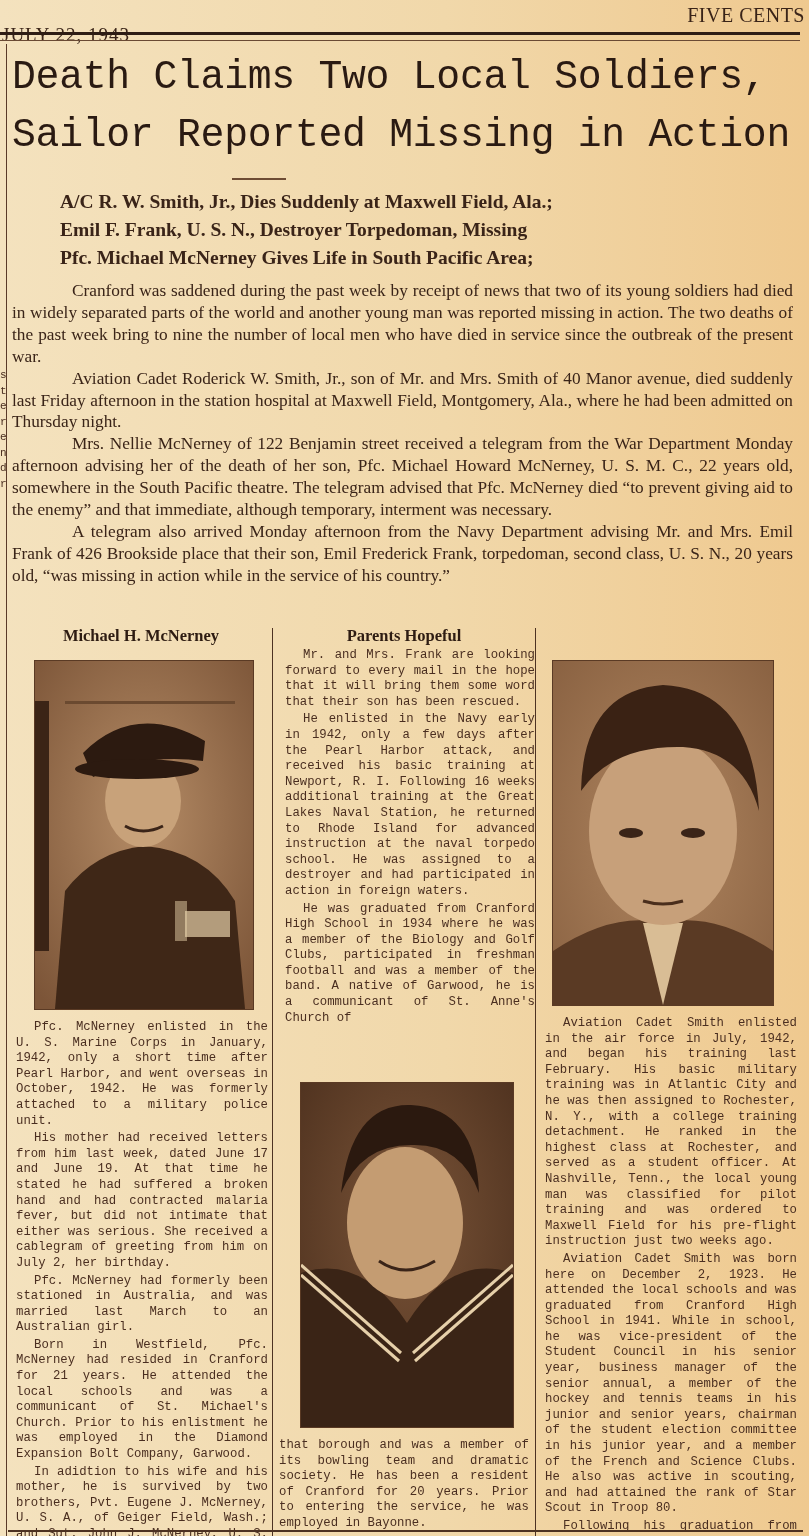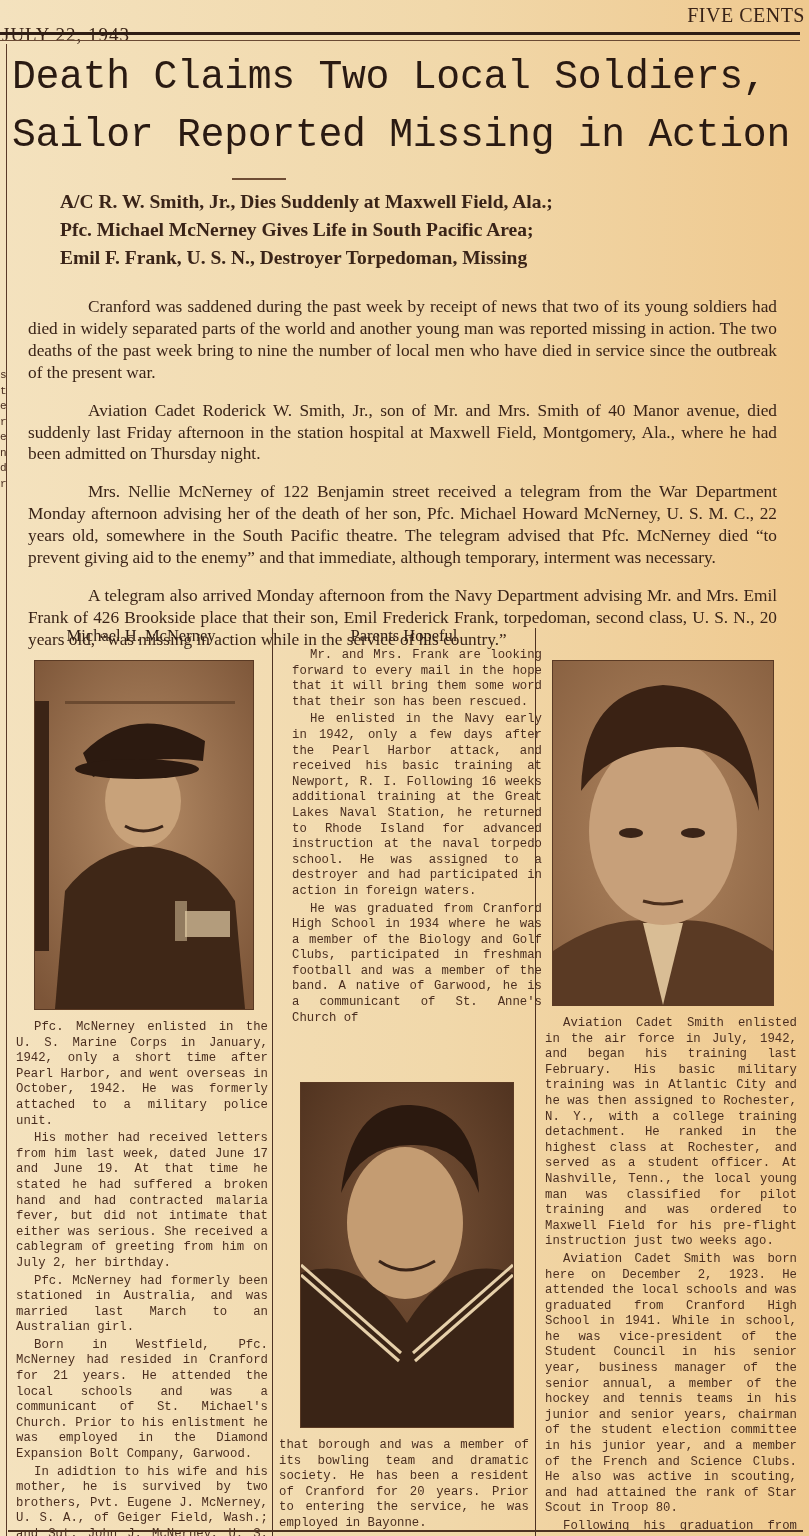--- a/index.html
+++ b/index.html
@@ -18,26 +18,26 @@
             font-family:Liberation Mono, monospace;font-weight:400;
             font-size:41px;line-height:58px;letter-spacing:-.3px;color:#2a1a12;}
   .hl-line{display:block;white-space:nowrap;transform:scaleX(.97);transform-origin:left;}
   .hl-divider{position:absolute;left:232px;top:178px;width:54px;height:2px;background:#6e4c34;}
   .deck{position:absolute;left:60px;top:188px;width:720px;font-weight:700;
         font-size:19.5px;line-height:28px;color:#3a2418;}
   .deck span{display:block;white-space:nowrap;}
 
   .lead{position:absolute;left:12px;top:280px;width:781px;font-size:17.3px;line-height:21.9px;
         text-align:justify;color:#3a2418;}
-  .lead p{margin:16px;text-indent:60px;}
+  .lead p{margin:0;text-indent:60px;}
 
   .col{position:absolute;font-family:"Liberation Mono","DejaVu Sans Mono",monospace;
        font-size:12.3px;line-height:15.6px;color:#4a2e20;text-align:justify;}
   .col p{margin:0 0 2px 0;text-indent:18px;}
-  .col-head{font-family:"Liberation Serif",serif;font-weight:400;font-size:16.5px;
+  .col-head{font-family:"Liberation Serif",serif;font-weight:700;font-size:16.5px;
             text-align:center;color:#2e1c12;position:absolute;white-space:nowrap;}
   .vrule{position:absolute;width:1px;background:#4d3222;}
   .photo{position:absolute;background:#8a6140;overflow:hidden;border:1px solid #5a3a24;}
   .photo svg{display:block;width:100%;height:100%;}
   .edge-txt{position:absolute;left:0;font-family:"Liberation Mono",monospace;font-size:11px;
             line-height:15.5px;color:#4a2e20;width:12px;overflow:hidden;}
   .bottom-rule{position:absolute;left:8px;top:1530px;width:795px;height:2px;background:#4d3222;}
 </style>
 </head>
 <body>
@@ -64,22 +64,22 @@
   </div>
 
   <h1 class="headline" style="margin:0">
     <span class="hl-line">Death Claims Two Local Soldiers,</span>
     <span class="hl-line">Sailor Reported Missing in Action</span>
   </h1>
   <div class="hl-divider"></div>
 
   <div class="deck">
     <span>A/C R. W. Smith, Jr., Dies Suddenly at Maxwell Field, Ala.;</span>
+    <span>Emil F. Frank, U. S. N., Destroyer Torpedoman, Missing</span>
     <span>Pfc. Michael McNerney Gives Life in South Pacific Area;</span>
-    <span>Emil F. Frank, U. S. N., Destroyer Torpedoman, Missing</span>
   </div>
 
   <div class="lead">
     <p>Cranford was saddened during the past week by receipt of news that two of its young soldiers had died in widely separated parts of the world and another young man was reported missing in action.  The two deaths of the past week bring to nine the number of local men who have died in service since the outbreak of the present war.</p>
     <p>Aviation Cadet Roderick W. Smith, Jr., son of Mr. and Mrs. Smith of 40 Manor avenue, died suddenly last Friday afternoon in the station hospital at Maxwell Field, Montgomery, Ala., where he had been admitted on Thursday night.</p>
     <p>Mrs. Nellie McNerney of 122 Benjamin street received a telegram from the War Department Monday afternoon advising her of the death of her son, Pfc. Michael Howard McNerney, U. S. M. C., 22 years old, somewhere in the South Pacific theatre.  The telegram advised that Pfc. McNerney died “to prevent giving aid to the enemy” and that immediate, although temporary, interment was necessary.</p>
     <p>A telegram also arrived Monday afternoon from the Navy Department advising Mr. and Mrs. Emil Frank of 426 Brookside place that their son, Emil Frederick Frank, torpedoman, second class, U. S. N., 20 years old, “was missing in action while in the service of his country.”</p>
   </div>
 
   <div class="vrule" style="left:272px;top:628px;height:908px;"></div>
@@ -114,21 +114,21 @@
   <div class="col" style="left:16px;top:1020px;width:252px;">
     <p>Pfc. McNerney enlisted in the U. S. Marine Corps in January, 1942, only a short time after Pearl Harbor, and went overseas in October, 1942.  He was formerly attached to a military police unit.</p>
     <p>His mother had received letters from him last week, dated June 17 and June 19.  At that time he stated he had suffered a broken hand and had contracted malaria fever, but did not intimate that either was serious. She received a cablegram of greeting from him on July 2, her birthday.</p>
     <p>Pfc. McNerney had formerly been stationed in Australia, and was married last March to an Australian girl.</p>
     <p>Born in Westfield, Pfc. McNerney had resided in Cranford for 21 years. He attended the local schools and was a communicant of St. Michael's Church.  Prior to his enlistment he was employed in the Diamond Expansion Bolt Company, Garwood.</p>
     <p>In adidtion to his wife and his mother, he is survived by two brothers, Pvt. Eugene J. McNerney, U. S. A., of Geiger Field, Wash.; and Sgt. John J. McNerney, U. S. A., of Fort Bliss, Texas, and a sister, Miss Eileen McNerney, at home.  His father, John J. McNerney, a former member of the Cranford Police Department for many years, died last February.</p>
   </div>
 
   <div class="col-head" style="left:276px;width:256px;top:626px;">Parents Hopeful</div>
 
-  <div class="col" style="left:292px;top:648px;width:250px;">
+  <div class="col" style="left:285px;top:648px;width:250px;">
     <p>Mr. and Mrs. Frank are looking forward to every mail in the hope that it will bring them some word that their son has been rescued.</p>
     <p>He enlisted in the Navy early in 1942, only a few days after the Pearl Harbor attack, and received his basic training at Newport, R. I.  Following 16 weeks additional training at the Great Lakes Naval Station, he returned to Rhode Island for advanced instruction at the naval torpedo school.  He was assigned to a destroyer and had participated in action in foreign waters.</p>
     <p>He was graduated from Cranford High School in 1934 where he was a member of the Biology and Golf Clubs, participated in freshman football and was a member of the band. A native of Garwood, he is a communicant of St. Anne's Church of</p>
   </div>
 
   <div class="photo" style="left:300px;top:1082px;width:212px;height:344px;">
     <svg viewBox="0 0 212 344" preserveAspectRatio="none">
       <defs>
         <radialGradient id="g2" cx="50%" cy="40%" r="75%">
           <stop offset="0" stop-color="#7a5438"></stop>

